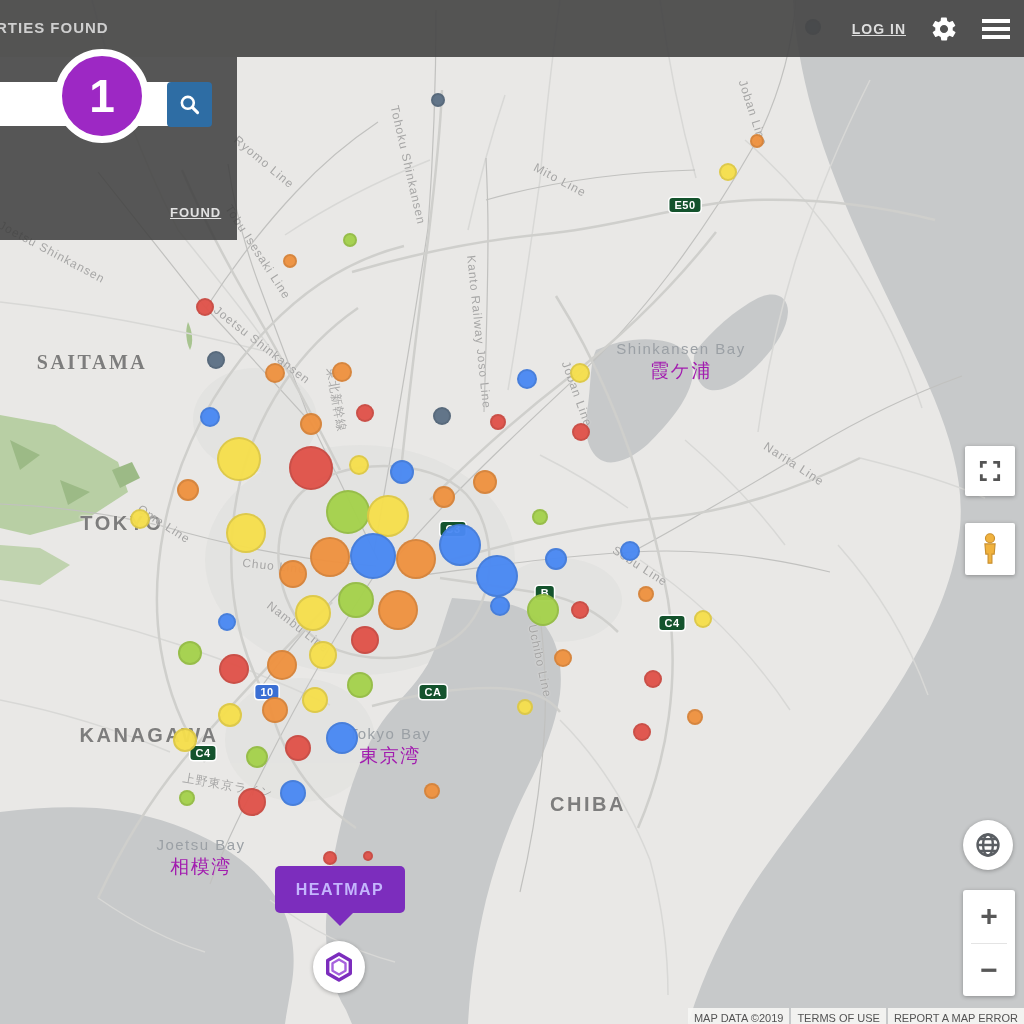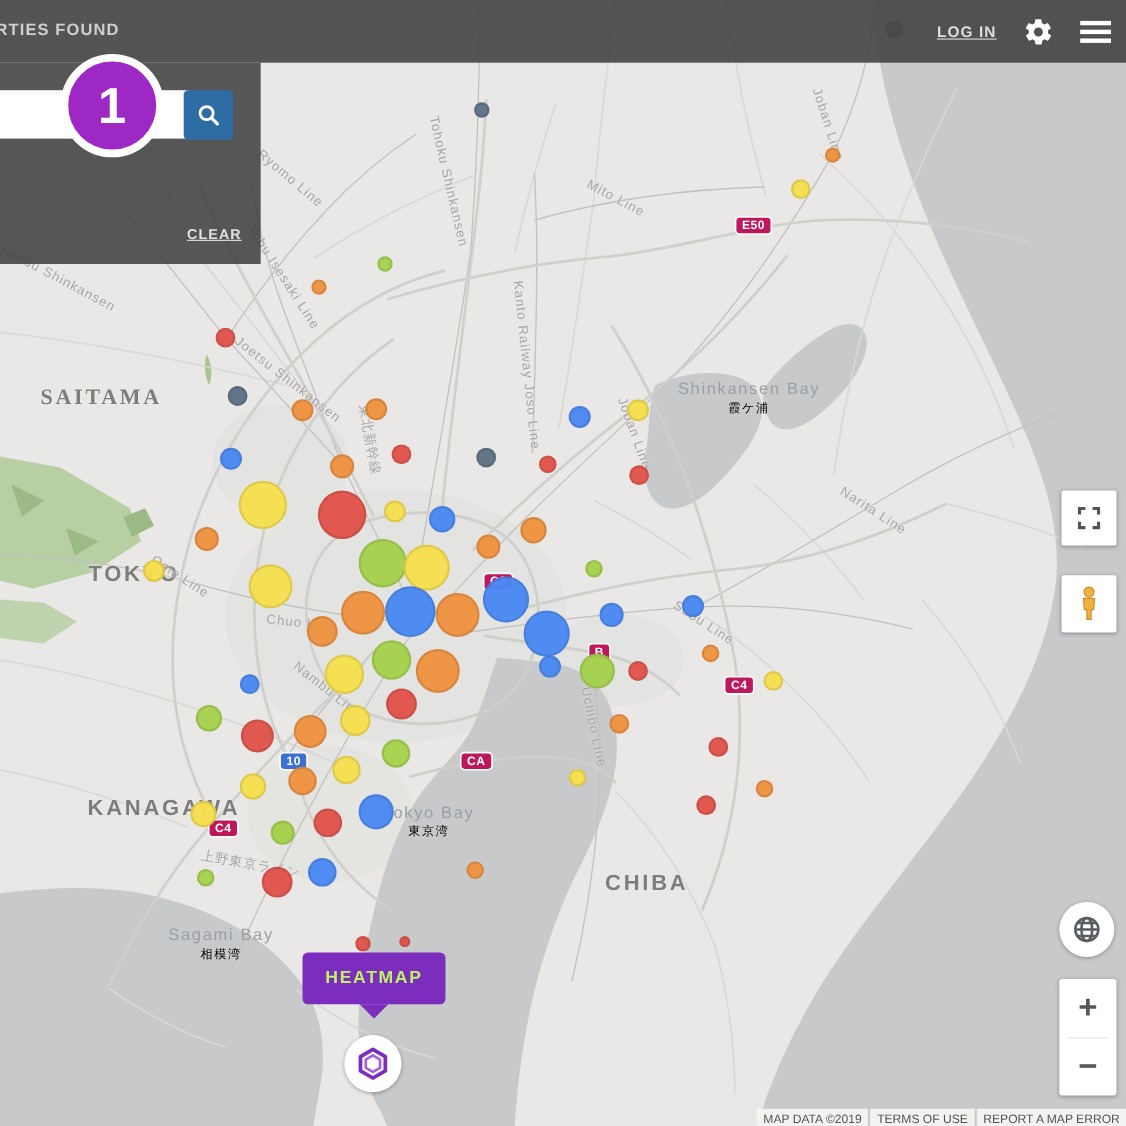--- a/index.html
+++ b/index.html
@@ -9,25 +9,25 @@
   #map{position:absolute;inset:0;width:1024px;height:1024px;}
   #basemap{position:absolute;left:0;top:0;}
   
   .map-label{position:absolute;white-space:nowrap;pointer-events:none;}
   .region-label{font-size:20px;font-weight:700;color:#7d7d7d;letter-spacing:2.5px;
       text-shadow:0 0 2px #eceae6,0 0 3px #eceae6;}
   .rail-label{font-size:12px;color:#a6a6a6;letter-spacing:1px;
       text-shadow:0 0 2px #eceae6;}
   .bay-label{text-align:center;color:#9ba0a5;letter-spacing:1.5px;}
   .bay-label .en{font-size:15px;display:block;}
-  .bay-label .jp{font-size:11px;display:block;margin-top:1px;color:#000000;}
+  .bay-label .jp{font-size:19px;display:block;margin-top:1px;color:#a21caf;}
   
   .shield{position:absolute;transform:translate(-50%,-50%);font-size:11px;font-weight:700;
       color:#fff;padding:1px 5px;border-radius:3px;letter-spacing:0.5px;}
-  .shield-green{background:#be185d;box-shadow:0 0 0 1.5px #fff;}
+  .shield-green{background:#14532d;box-shadow:0 0 0 1.5px #fff;}
   .shield-blue{background:#3b6fd4;box-shadow:0 0 0 1.5px #fff;}
   
   .marker{position:absolute;border-radius:50%;transform:translate(-50%,-50%);
       box-shadow:inset 0 0 0 2px rgba(0,0,0,0.10);opacity:0.96;}
   
   .topbar{position:absolute;left:0;top:0;width:1024px;height:57px;
       background:rgba(70,70,70,0.92);z-index:10;display:flex;align-items:center;}
   .results-text{position:absolute;left:-4px;top:19px;font-size:15px;font-weight:700;
       color:#cfcfcf;letter-spacing:1px;}
   .topbar-right{position:absolute;right:14px;top:0;height:57px;display:flex;
@@ -51,21 +51,21 @@
       background:#2e6da4;border:none;border-radius:4px;cursor:pointer;
       display:flex;align-items:center;justify-content:center;}
   .clear-link{position:absolute;left:170px;top:148px;font-size:13px;font-weight:700;
       color:#e2e2e2;letter-spacing:1px;text-decoration:underline;cursor:pointer;}
   
   .heatmap-tooltip{position:absolute;left:275px;top:866px;width:130px;height:47px;
       background:#7c2dbd;border-radius:5px;z-index:9;cursor:pointer;
       display:flex;align-items:center;justify-content:center;}
   .heatmap-tooltip::after{content:"";position:absolute;left:52px;bottom:-13px;
       border:13px solid transparent;border-top-color:#7c2dbd;border-bottom:none;}
-  .heatmap-tooltip span{color:#bef264;font-size:16px;font-weight:700;letter-spacing:1.5px;}
+  .heatmap-tooltip span{color:#c4b5fd;font-size:16px;font-weight:700;letter-spacing:1.5px;}
   .heatmap-button{position:absolute;left:313px;top:941px;width:52px;height:52px;
       border-radius:50%;background:#fff;border:none;cursor:pointer;z-index:9;
       box-shadow:0 1px 4px rgba(0,0,0,0.3);display:flex;align-items:center;justify-content:center;}
   
   .ctrl{position:absolute;background:#fff;border:none;cursor:pointer;z-index:8;
       box-shadow:0 1px 4px rgba(0,0,0,0.3);display:flex;align-items:center;justify-content:center;}
   .fullscreen-btn{left:965px;top:446px;width:50px;height:50px;border-radius:2px;}
   .pegman-btn{left:965px;top:523px;width:50px;height:52px;border-radius:2px;}
   .globe-btn{left:963px;top:820px;width:50px;height:50px;border-radius:50%;}
   .zoomctrl{position:absolute;left:963px;top:890px;width:52px;height:106px;background:#fff;
@@ -191,21 +191,21 @@
       <div class="map-label rail-label" style="left: 164px; top: 524px; transform: translate(-50%, -50%) rotate(33deg);">Ome Line</div>
       <div class="map-label rail-label" style="left: 274px; top: 566px; transform: translate(-50%, -50%) rotate(6deg);">Chuo Line</div>
       <div class="map-label rail-label" style="left: 298px; top: 627px; transform: translate(-50%, -50%) rotate(38deg);">Nambu Line</div>
       <div class="map-label rail-label" style="left: 540px; top: 661px; transform: translate(-50%, -50%) rotate(78deg);">Uchibo Line</div>
       <div class="map-label rail-label" style="left: 228px; top: 786px; transform: translate(-50%, -50%) rotate(10deg);">上野東京ライン</div>
       <div class="map-label bay-label" style="left: 390px; top: 747px; transform: translate(-50%, -50%) rotate(0deg);">
         <span class="en">Tokyo Bay</span>
         <span class="jp">東京湾</span>
       </div>
       <div class="map-label bay-label" style="left: 201px; top: 858px; transform: translate(-50%, -50%) rotate(0deg);">
-        <span class="en">Sagami Bay</span>
+        <span class="en">Joetsu Bay</span>
         <span class="jp">相模湾</span>
       </div>
       <div class="map-label bay-label" style="left: 681px; top: 362px; transform: translate(-50%, -50%) rotate(0deg);">
         <span class="en">Shinkansen Bay</span>
         <span class="jp">霞ケ浦</span>
       </div>
     </div>
   <div id="shields">
       <span class="shield shield-green" style="left: 685px; top: 205px;">E50</span>
       <span class="shield shield-green" style="left: 453px; top: 529px;">C3</span>
@@ -357,14 +357,14 @@
   <input class="search-input" type="text" placeholder="" style="">
   <div class="results-badge">
     <span>1</span>
   </div>
   <button class="search-button">
     <svg width="26" height="26" viewBox="0 0 24 24">
       <circle cx="10" cy="10" r="5.5" stroke="#fff" stroke-width="2.4" fill="none"></circle>
       <line x1="14.2" y1="14.2" x2="19" y2="19" stroke="#fff" stroke-width="2.8" stroke-linecap="round"></line>
     </svg>
   </button>
-  <a class="clear-link">CLEAR</a>
+  <a class="clear-link">FOUND</a>
 </div>
 
 </body></html>

